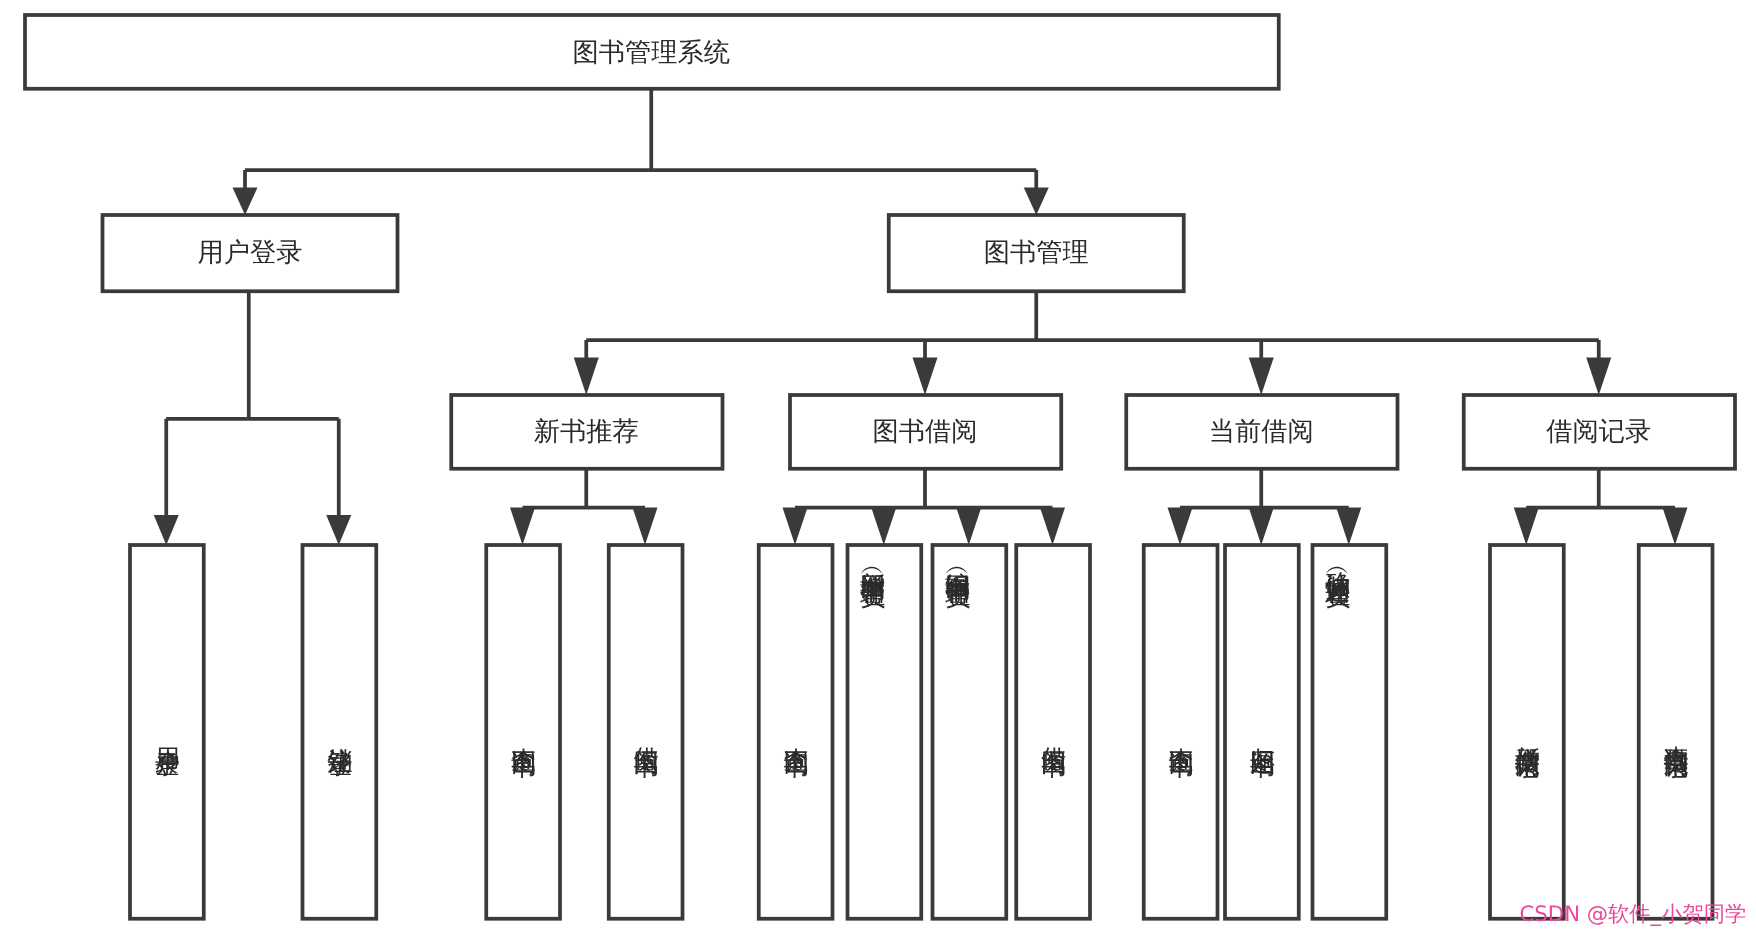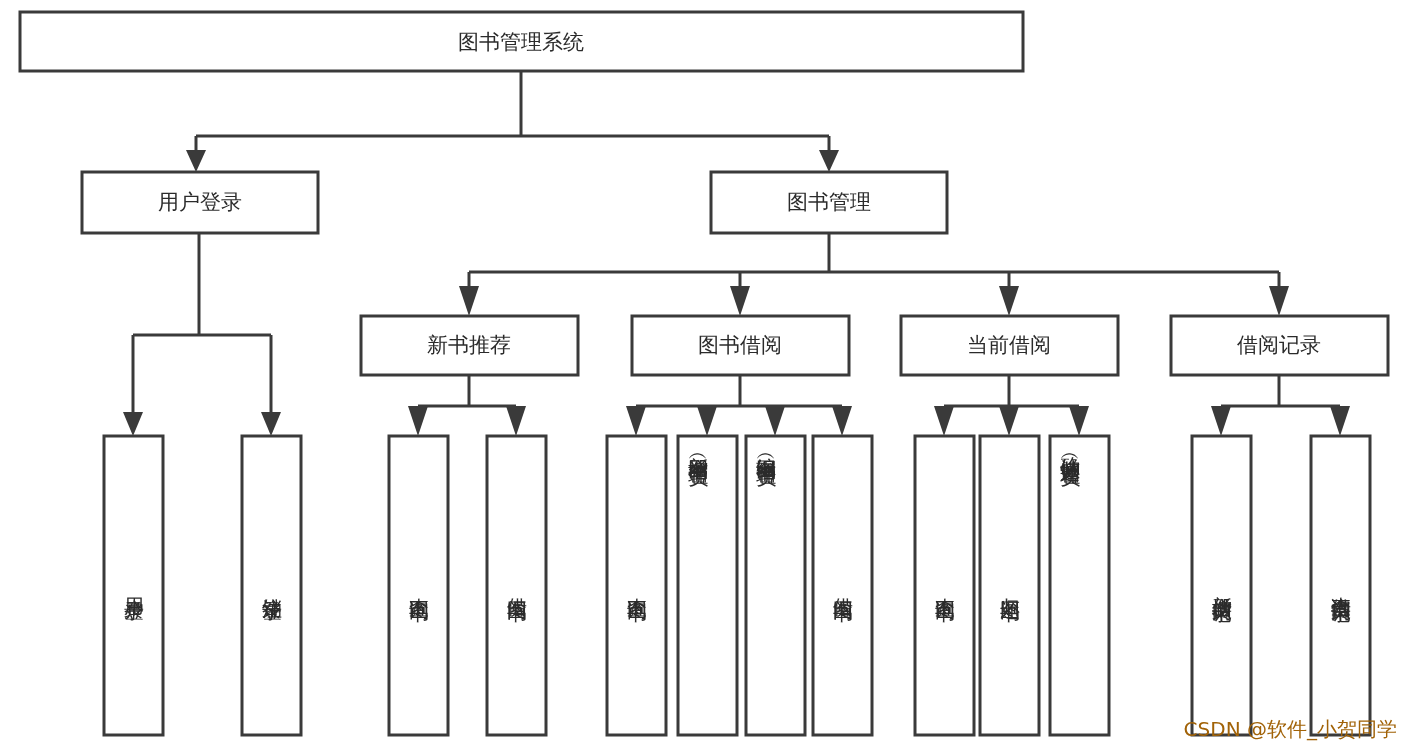--- a/index.html
+++ b/index.html
@@ -50,22 +50,22 @@
   }
   .arrow-head {
     fill: #3a3a3a;
     stroke: none;
   }
   .watermark {
     position: absolute;
     right: 8px;
     bottom: 4px;
     font-family: "DejaVu Sans", "Liberation Sans", sans-serif;
-    font-size: 20px;
-    color: #a16207;
+    font-size: 17px;
+    color: #ec4899;
     white-space: nowrap;
     pointer-events: none;
   }
 </style>
 </head>
 <body>
 
 <div id="diagram-root">
   <svg class="flow" viewBox="0 0 1405 747" xmlns="http://www.w3.org/2000/svg">
 

